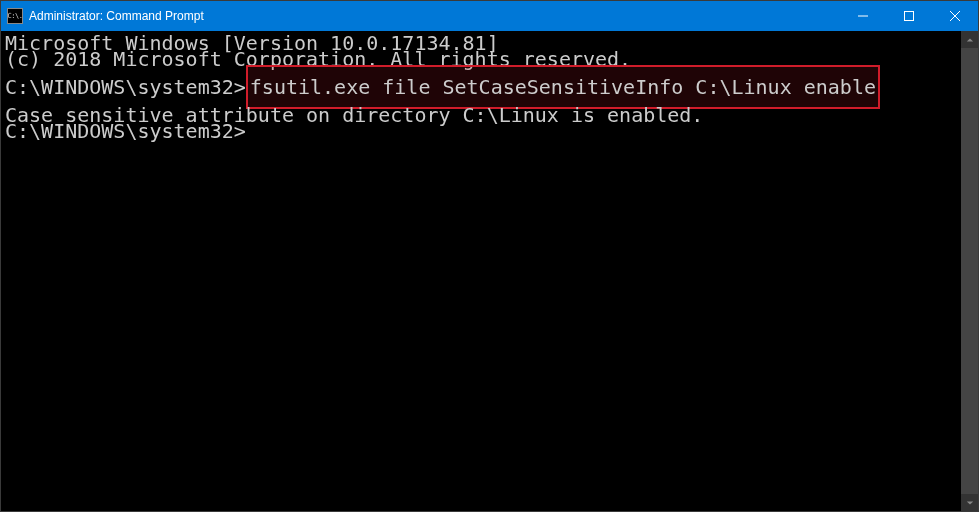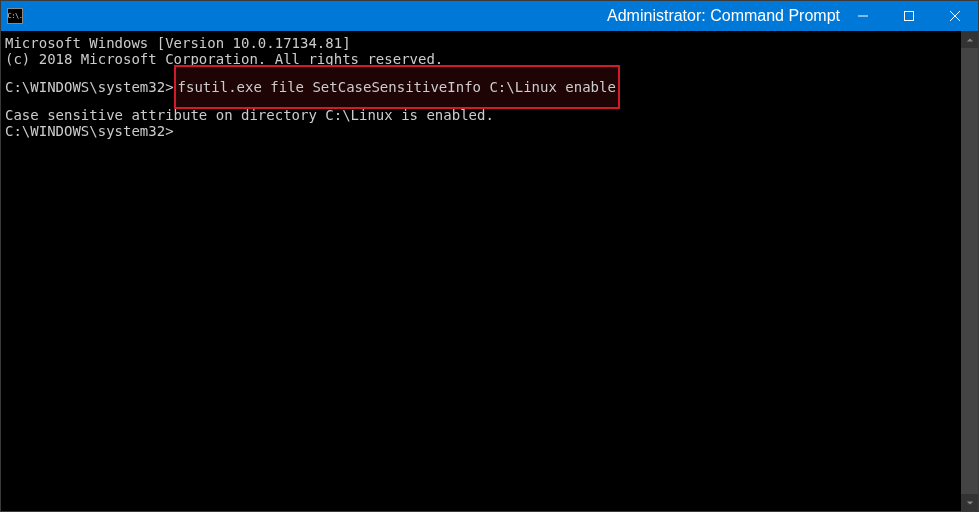--- a/index.html
+++ b/index.html
@@ -37,22 +37,21 @@
       display: flex;
       align-items: center;
       justify-content: center;
       font-size: 7px;
       font-family: "Consolas", monospace;
       color: #ccc;
       letter-spacing: -0.5px;
     }
     .titlebar-title {
       flex: 1;
-      font-size: 16px;
-      text-align: right;
+      font-size: 12px;
     }
     .titlebar-controls {
       display: flex;
       height: 100%;
     }
     .titlebar-btn {
       width: 46px;
       height: 30px;
       display: flex;
       align-items: center;
@@ -69,21 +68,21 @@
     .console-area {
       flex: 1;
       background: #000000;
       position: relative;
       display: flex;
     }
     .console-content {
       flex: 1;
       padding: 4px 4px 4px 4px;
       font-family: "Consolas", "Lucida Console", monospace;
-      font-size: 14px;
+      font-size: 20px;
       line-height: 16px;
       color: #cccccc;
       white-space: pre;
       overflow: hidden;
     }
     .line { display: block; }
     .highlight-box {
       border: 2.5px solid #d01c2a;
       background: rgba(208, 28, 42, 0.15);
       padding: 12px 2px;

